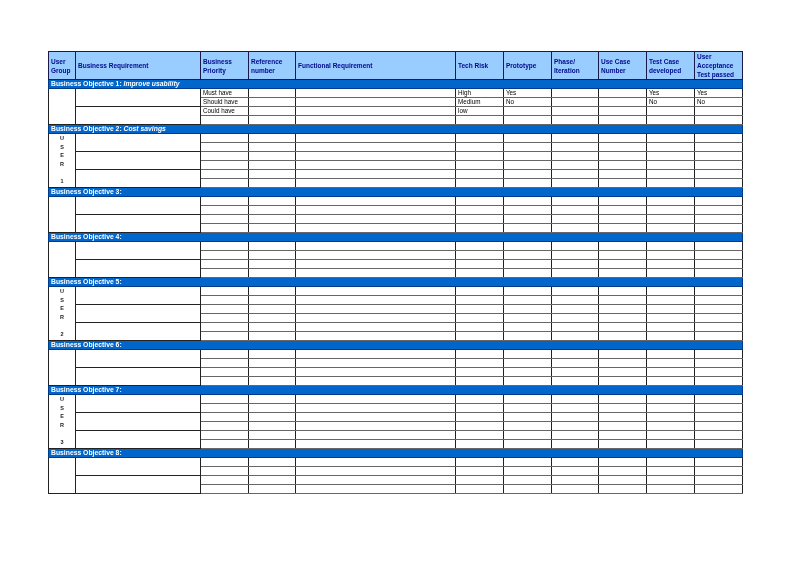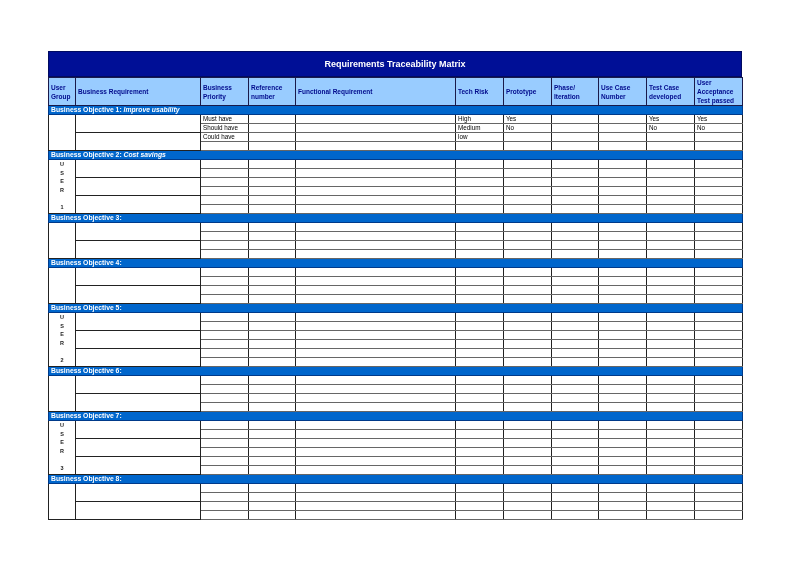--- a/index.html
+++ b/index.html
@@ -12,21 +12,20 @@
   .bo-row td { background: #0066cc; color: #ffffff; font-weight: bold; height: 9px; border: 1px solid #003a8a; font-size: 6.8px; padding: 0 2px; line-height: 8px; }
   .bo-row .bo-sub { font-style: italic; }
   tbody td.cell { height: 9px; border-left: 1px solid #222; border-right: 1px solid #222; border-top: 1px solid #666; border-bottom: 1px solid #666; color: #000; line-height: 8px; font-size: 6.3px; }
   tbody td.ug { border: 1px solid #222; text-align: center; vertical-align: middle; font-weight: bold; font-size: 5.5px; line-height: 7.7px; white-space: normal; color: #222; }
   tbody td.br { border: 1px solid #222; }
 </style>
 </head>
 <body>
 
 <div id="sheet">
-  <div class="title-bar">Requirements Traceability Matrix</div>
   <table>
     <colgroup>
       <col style="width:27px">
         <col style="width:125px">
         <col style="width:48px">
         <col style="width:47px">
       <col style="width:160px">
         <col style="width:48px">
         <col style="width:48px">
         <col style="width:47px">

